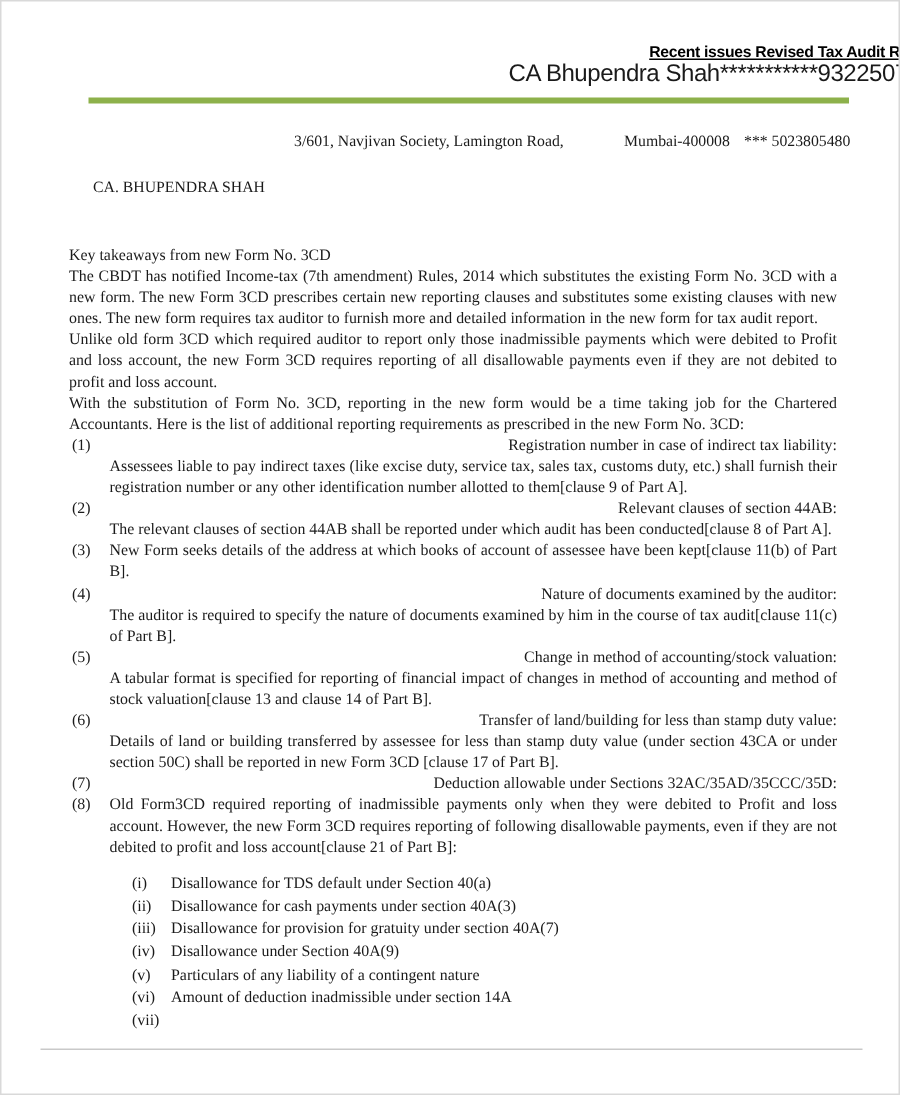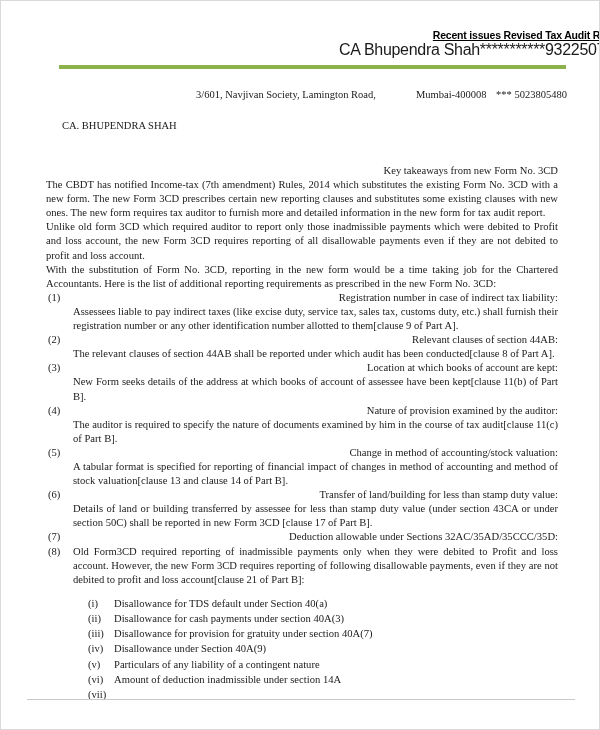--- a/index.html
+++ b/index.html
@@ -80,21 +80,21 @@
     top: 163px;
     width: 512px;
     font-size: 10.6px;
     line-height: 14.1px;
   }
   p.para {
     margin: 0;
     text-align: justify;
     text-justify: inter-word;
   }
-  p.para.plain { text-align: right; }
+  p.para.plain { text-align: left; }
 
   
   ol.num-list {
     list-style: none;
     margin: 0;
     padding: 0;
   }
   ol.num-list > li {
     position: relative;
     padding-left: 27px;
@@ -177,26 +177,25 @@
         <p class="item-head">Registration number in case of indirect tax liability:</p>
         <p class="item-body">Assessees liable to pay indirect taxes (like excise duty, service tax, sales tax, customs duty, etc.) shall furnish their registration number or any other identification number allotted to them[clause 9 of Part A].</p>
       </li>
       <li>
         <span class="marker">(2)</span>
         <p class="item-head">Relevant clauses of section 44AB:</p>
         <p class="item-body">The relevant clauses of section 44AB shall be reported under which audit has been conducted[clause 8 of Part A].</p>
       </li>
       <li>
         <span class="marker">(3)</span>
-        <p class="item-head">Location at which books of account are kept:</p>
         <p class="item-body">New Form seeks details of the address at which books of account of assessee have been kept[clause 11(b) of Part B].</p>
       </li>
       <li>
         <span class="marker">(4)</span>
-        <p class="item-head">Nature of provision examined by the auditor:</p>
+        <p class="item-head">Nature of documents examined by the auditor:</p>
         <p class="item-body">The auditor is required to specify the nature of documents examined by him in the course of tax audit[clause 11(c) of Part B].</p>
       </li>
       <li>
         <span class="marker">(5)</span>
         <p class="item-head">Change in method of accounting/stock valuation:</p>
         <p class="item-body">A tabular format is specified for reporting of financial impact of changes in method of accounting and method of stock valuation[clause 13 and clause 14 of Part B].</p>
       </li>
       <li>
         <span class="marker">(6)</span>
         <p class="item-head">Transfer of land/building for less than stamp duty value:</p>

